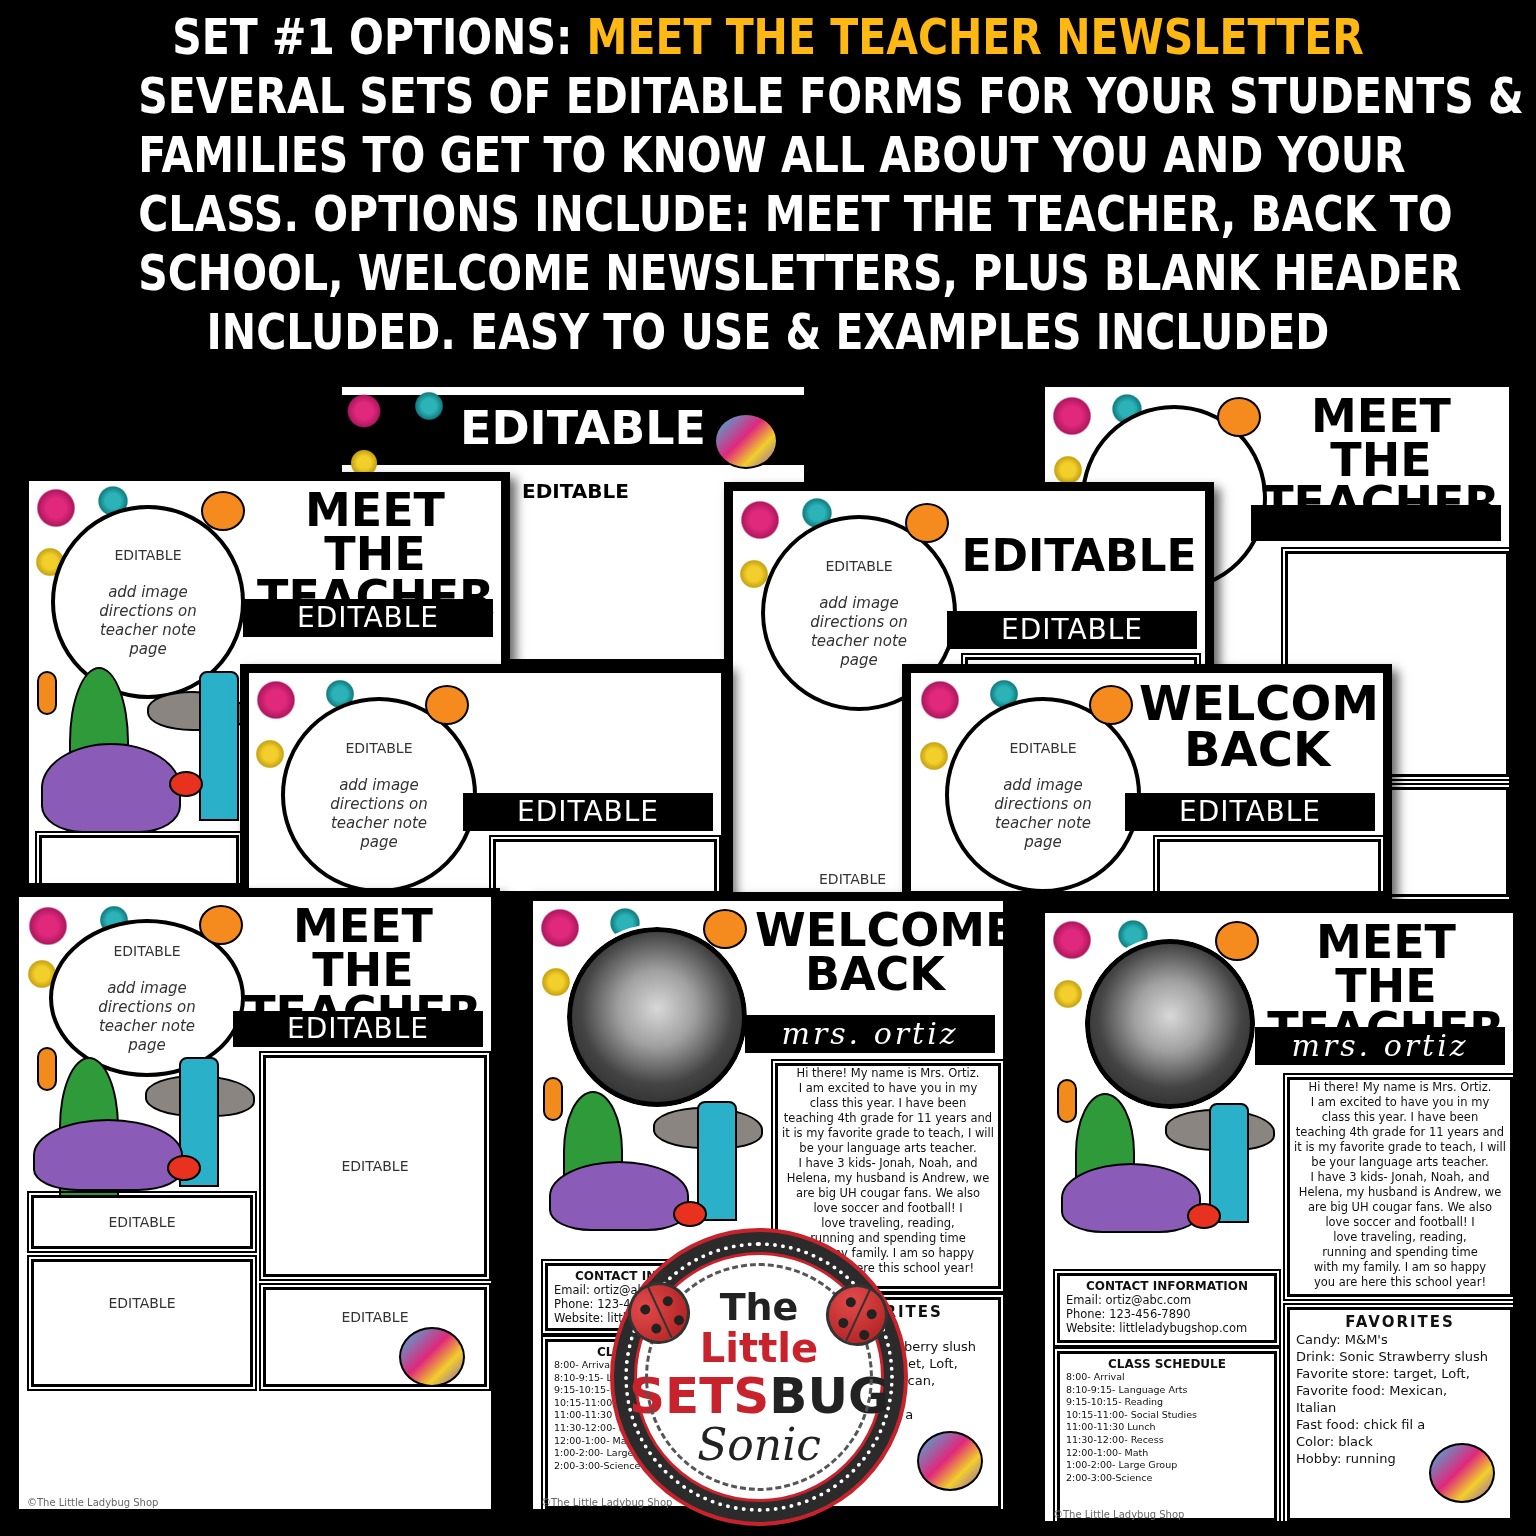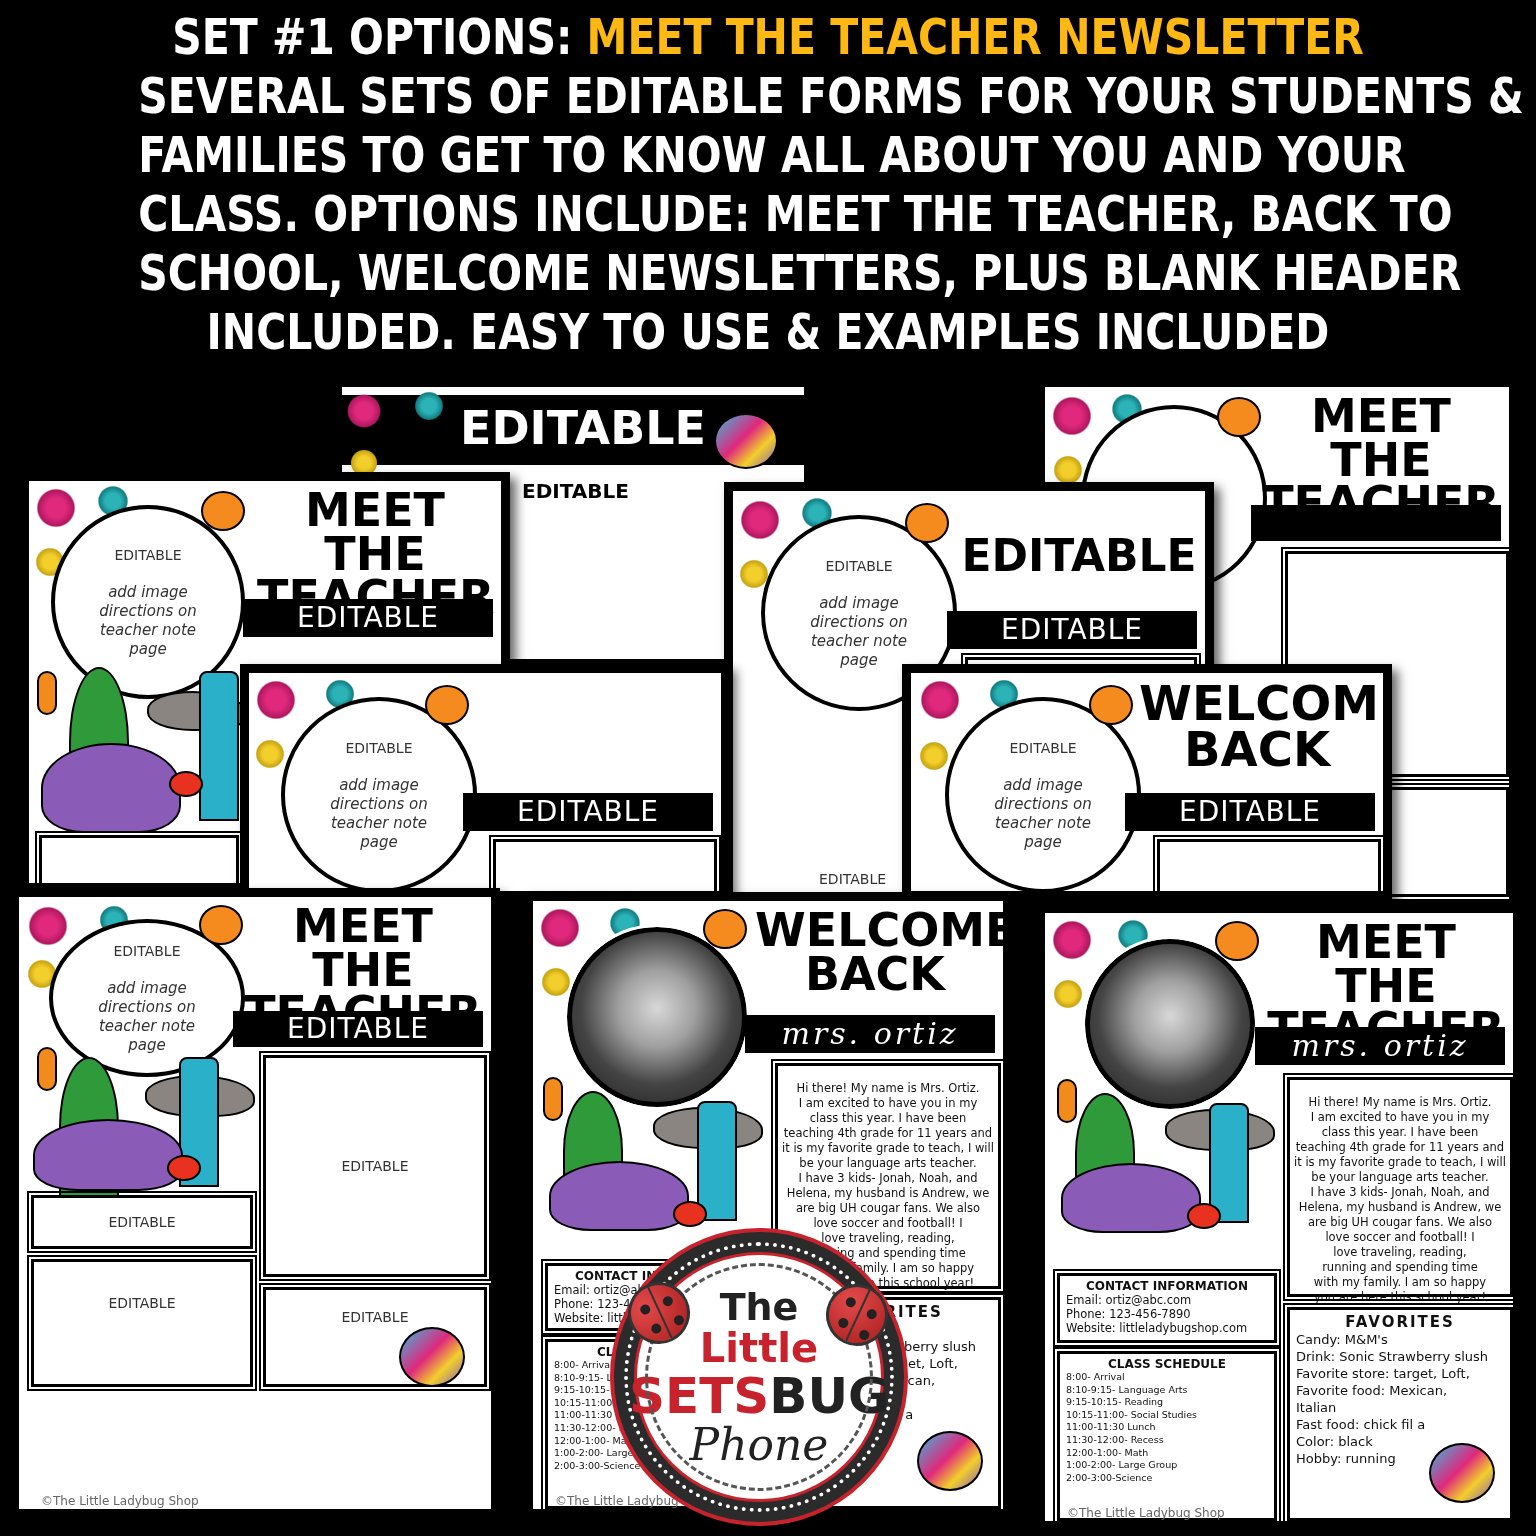--- a/index.html
+++ b/index.html
@@ -33,29 +33,29 @@
   .octopus { position: absolute; background: #8a5cb8; border-radius: 50% 50% 30% 30%; border: 2px solid #000; }
   .coral { position: absolute; background: #2ab0c9; border: 2px solid #000; border-radius: 8px 8px 0 0; }
   .shark { position: absolute; background: #8a8580; border: 2px solid #000; border-radius: 50% 60% 40% 50%; }
   .crab { position: absolute; width: 34px; height: 26px; border-radius: 50%; background: #e8321f; border: 2px solid #000; }
   .seaweed { position: absolute; background: #2e9a3a; border: 2px solid #000; border-radius: 50% 50% 0 0; }
   .seahorse { position: absolute; width: 20px; height: 44px; border-radius: 10px; background: #f28a1c; border: 2px solid #000; }
   .angler { position: absolute; border-radius: 50%; background: linear-gradient(135deg,#39b9e0 0%,#e0287c 45%,#f2cf2b 70%,#8a5cb8 100%); border: 2px solid #000; }
 
   .photo { position: absolute; border-radius: 50%; border: 5px solid #000; outline: 3px solid #fff; background: radial-gradient(circle at 50% 45%, #d8d8d8 0%, #a0a0a0 30%, #444 60%, #1a1a1a 100%); }
   .script-name { position: absolute; right: 8px; background: #000; color: #fff; text-align: center; font-family: "DejaVu Serif", serif; font-style: italic; letter-spacing: 3px; }
-  .bio { position: absolute; border: 3px solid #000; outline: 2px solid #000; outline-offset: 2px; background: #fff; text-align: center; font-size: 11.5px; line-height: 15px; padding: 15px 4px; color: #111; }
+  .bio { position: absolute; border: 3px solid #000; outline: 2px solid #000; outline-offset: 2px; background: #fff; text-align: center; font-size: 11.5px; line-height: 15px; padding: 0 4px; color: #111; }
   .bio span { display: block; white-space: nowrap; }
   .info { position: absolute; border: 3px solid #000; outline: 2px solid #000; outline-offset: 2px; background: #fff; padding: 3px 6px; color: #111; }
   .info h4 { text-align: center; font-size: 12px; font-weight: bold; }
   .info .row { display: block; font-size: 11.5px; line-height: 14px; white-space: nowrap; }
   .sched .row { font-size: 9.5px; line-height: 12.6px; }
   .fav h4 { font-size: 15px; letter-spacing: 2px; }
   .fav .row { font-size: 13px; line-height: 17px; }
-  .copyright { position: absolute; left: 22px; bottom: 1px; font-size: 12px; color: #666; white-space: nowrap; }
+  .copyright { position: absolute; left: 8px; bottom: 1px; font-size: 10px; color: #666; white-space: nowrap; }
 
   
   .logo { position: absolute; left: 610px; top: 1228px; width: 298px; height: 298px; border-radius: 50%; background: #2b2b2b; border: 4px solid #c8232c; display: flex; align-items: center; justify-content: center; }
   .logo::before { content: ""; position: absolute; inset: 10px; border-radius: 50%; border: 4px dotted #fff; }
   .logo .face { position: relative; width: 250px; height: 250px; border-radius: 50%; background: #fff; border: 3px solid #c8232c; display: flex; flex-direction: column; align-items: center; justify-content: center; text-align: right; }
   .logo .face::before { content: ""; position: absolute; inset: 8px; border-radius: 50%; border: 3px dashed #555; }
   .logo .l1 { font-size: 38px; font-weight: bold; color: #222; line-height: 40px; }
   .logo .l2 { font-size: 40px; font-weight: bold; color: #c8232c; line-height: 42px; }
   .logo .l3 { font-size: 50px; font-weight: bold; line-height: 54px; }
   .logo .l3 .lady { color: #c8232c; }
@@ -366,21 +366,21 @@
     <div class="angler" style="left:384px;top:530px;width:66px;height:60px;"></div>
     <div class="copyright">©The Little Ladybug Shop</div>
   </div>
 </div>
 
 <div class="logo">
   <div class="face">
     <div class="l1">The</div>
     <div class="l2">Little</div>
     <div class="l3"><span class="lady">SETS</span><span class="bug">BUG</span></div>
-    <div class="l4">Phone</div>
+    <div class="l4">Sonic</div>
   </div>
   <div class="ladybug" style="left:14px;top:50px;transform:rotate(-25deg);">
     <span class="dot" style="left:12px;top:14px;"></span>
       <span class="dot" style="left:36px;top:16px;"></span>
     <span class="dot" style="left:14px;top:36px;"></span>
       <span class="dot" style="left:38px;top:38px;"></span>
   </div>
   <div class="ladybug" style="left:212px;top:52px;transform:rotate(25deg);">
     <span class="dot" style="left:12px;top:14px;"></span>
       <span class="dot" style="left:36px;top:16px;"></span>

